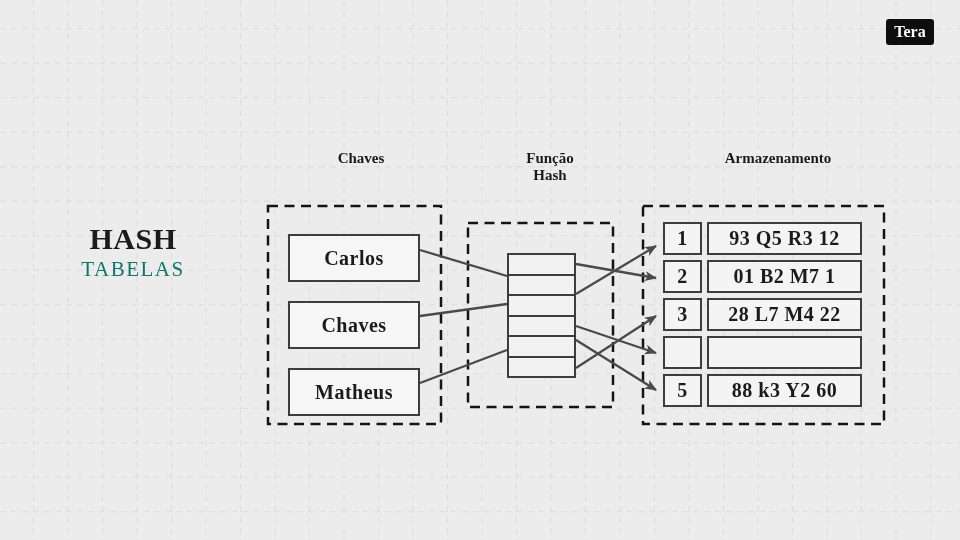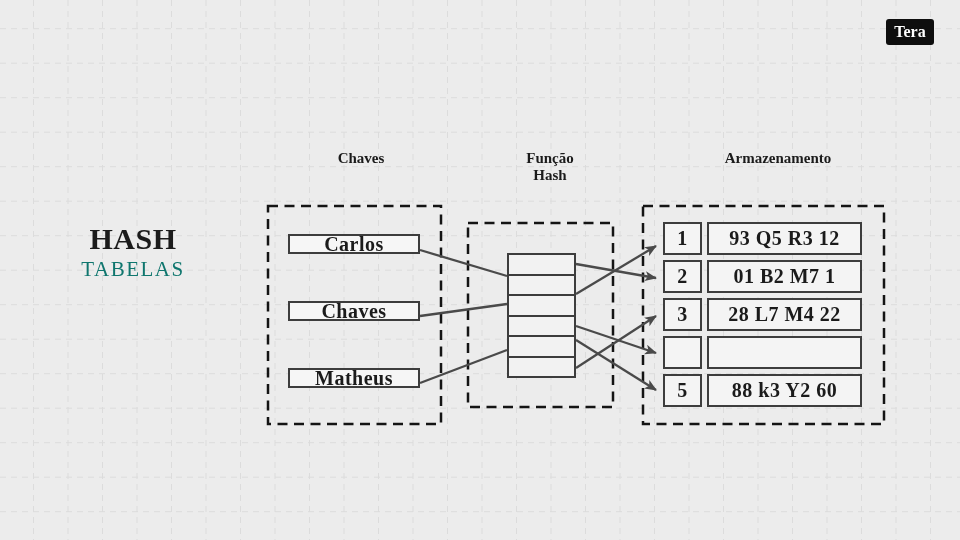--- a/index.html
+++ b/index.html
@@ -16,21 +16,21 @@
   #line-svg{z-index:3;}
   .abs{position:absolute;box-sizing:border-box;font-family:Liberation Serif, serif;}
   
   .title-block{left:57px;top:224px;width:152px;text-align:center;z-index:2;}
   .title-main{font-size:30px;font-weight:800;letter-spacing:0.5px;line-height:1.0;}
   .title-sub{font-size:21px;font-weight:400;letter-spacing:1.5px;margin-top:3px;color:#0f766e;}
   
   .col-header{top:150px;font-size:15px;font-weight:bold;text-align:center;line-height:17px;z-index:2;}
   
   .key-box{
-    left:288px;width:132px;height:20px;
+    left:288px;width:132px;height:48px;
     background:#f6f6f6;border:2px solid #3d3d3d;
     display:flex;align-items:center;justify-content:center;
     font-size:20px;font-weight:bold;letter-spacing:0.5px;
     z-index:2;
   }
   
   .hash-stack{
     left:507px;top:253px;width:69px;height:125px;
     background:#f2f2f2;border:2px solid #3d3d3d;
     display:flex;flex-direction:column;z-index:2;

